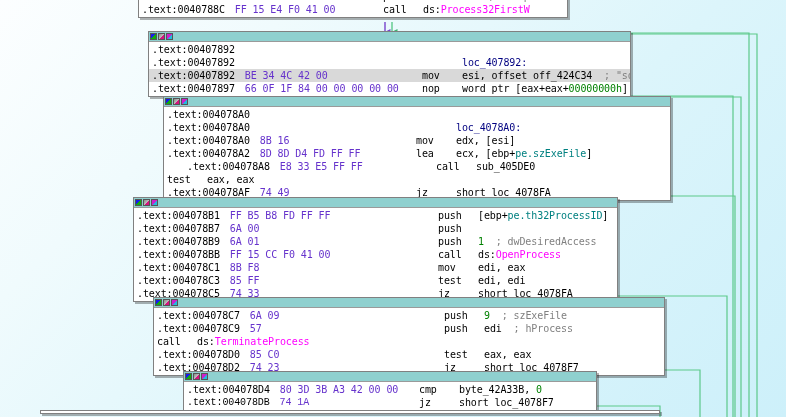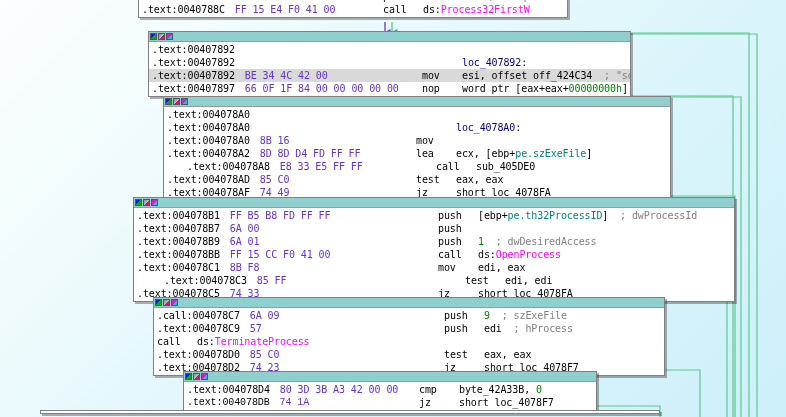--- a/index.html
+++ b/index.html
@@ -152,51 +152,51 @@
     </div>
     <div class="node" style="left: 163px; top: 96px; width: 508px;">
       <div class="node-title">
         <span class="tbtn b1"></span>
         <span class="tbtn b2"></span>
         <span class="tbtn b3"></span>
       </div>
       <div class="rows">
         <div class="row"><span style="flex: 0 0 249px;"><span class="addr">.text:004078A0</span></span><span class="col-m"></span><span class="col-o"></span></div>
         <div class="row"><span style="flex: 0 0 249px;"><span class="addr">.text:004078A0</span></span><span class="col-m"></span><span class="col-o"><span class="lbl">loc_4078A0:</span></span></div>
-        <div class="row"><span style="flex: 0 0 249px;"><span class="addr">.text:004078A0</span><span class="bytes"> 8B 16</span></span><span class="col-m">mov</span></div>
+        <div class="row"><span style="flex: 0 0 249px;"><span class="addr">.text:004078A0</span><span class="bytes"> 8B 16</span></span><span class="col-m">mov</span><span class="col-o"><span class="mcol">edx, [esi]</span></span></div>
         <div class="row"><span style="flex: 0 0 249px;"><span class="addr">.text:004078A2</span><span class="bytes"> 8D 8D D4 FD FF FF</span></span><span class="col-m">lea</span><span class="col-o"><span class="mcol">ecx, [ebp+</span><span class="struc">pe.szExeFile</span><span class="mcol">]</span></span></div>
         <div class="row"><span style="flex: 0 0 249px; margin-left: 20px;"><span class="addr">.text:004078A8</span><span class="bytes"> E8 33 E5 FF FF</span></span><span class="col-m">call</span><span class="col-o"><span class="mcol">sub_405DE0</span></span></div>
-        <div class="row"><span style="flex: 0 0 249px;"><span class="addr">.text:004078AD</span><span class="bytes"> 85 C0</span></span><span class="col-m">test</span><span class="col-o"><span class="mcol">eax, eax</span></span></div>
+        <div class="row"><span class="col-m">test</span><span class="col-o"><span class="mcol">eax, eax</span></span></div>
         <div class="row"><span style="flex: 0 0 249px;"><span class="addr">.text:004078AF</span><span class="bytes"> 74 49</span></span><span class="col-m">jz</span><span class="col-o"><span class="mcol">short loc_4078FA</span></span></div>
       </div>
     </div>
-    <div class="node" style="left: 133px; top: 197px; width: 602px;">
+    <div class="node" style="left: 133px; top: 197px; width: 485px;">
       <div class="node-title">
         <span class="tbtn b1"></span>
         <span class="tbtn b2"></span>
         <span class="tbtn b3"></span>
       </div>
       <div class="rows">
         <div class="row"><span style="flex: 0 0 301px;"><span class="addr">.text:004078B1</span><span class="bytes"> FF B5 B8 FD FF FF</span></span><span class="col-m">push</span><span class="col-o"><span class="mcol">[ebp+</span><span class="struc">pe.th32ProcessID</span><span class="mcol">]</span><span class="cmt">  ; dwProcessId</span></span></div>
         <div class="row"><span style="flex: 0 0 301px;"><span class="addr">.text:004078B7</span><span class="bytes"> 6A 00</span></span><span class="col-m">push</span></div>
         <div class="row"><span style="flex: 0 0 301px;"><span class="addr">.text:004078B9</span><span class="bytes"> 6A 01</span></span><span class="col-m">push</span><span class="col-o"><span class="imm">1</span><span class="cmt">  ; dwDesiredAccess</span></span></div>
         <div class="row"><span style="flex: 0 0 301px;"><span class="addr">.text:004078BB</span><span class="bytes"> FF 15 CC F0 41 00</span></span><span class="col-m">call</span><span class="col-o"><span class="mcol">ds:</span><span class="api">OpenProcess</span></span></div>
         <div class="row"><span style="flex: 0 0 301px;"><span class="addr">.text:004078C1</span><span class="bytes"> 8B F8</span></span><span class="col-m">mov</span><span class="col-o"><span class="mcol">edi, eax</span></span></div>
-        <div class="row"><span style="flex: 0 0 301px; margin-left: 27px;"><span class="addr">.text:004078C3</span><span class="bytes"> 85 FF</span></span><span class="col-m">test</span><span class="col-o"><span class="mcol">edi, edi</span></span></div>
+        <div class="row"><span style="flex: 0 0 301px;"><span class="addr">.text:004078C3</span><span class="bytes"> 85 FF</span></span><span class="col-m">test</span><span class="col-o"><span class="mcol">edi, edi</span></span></div>
         <div class="row"><span style="flex: 0 0 301px;"><span class="addr">.text:004078C5</span><span class="bytes"> 74 33</span></span><span class="col-m">jz</span><span class="col-o"><span class="mcol">short loc_4078FA</span></span></div>
       </div>
     </div>
     <div class="node" style="left: 153px; top: 297px; width: 512px;">
       <div class="node-title">
         <span class="tbtn b1"></span>
         <span class="tbtn b2"></span>
         <span class="tbtn b3"></span>
       </div>
       <div class="rows">
-        <div class="row"><span style="flex: 0 0 287px;"><span class="addr">.call:004078C7</span><span class="bytes"> 6A 09</span></span><span class="col-m">push</span><span class="col-o"><span class="imm">9</span><span class="cmt">  ; szExeFile</span></span></div>
+        <div class="row"><span style="flex: 0 0 287px;"><span class="addr">.text:004078C7</span><span class="bytes"> 6A 09</span></span><span class="col-m">push</span><span class="col-o"><span class="imm">9</span><span class="cmt">  ; szExeFile</span></span></div>
         <div class="row"><span style="flex: 0 0 287px;"><span class="addr">.text:004078C9</span><span class="bytes"> 57</span></span><span class="col-m">push</span><span class="col-o"><span class="mcol">edi</span><span class="cmt">  ; hProcess</span></span></div>
         <div class="row"><span class="col-m">call</span><span class="col-o"><span class="mcol">ds:</span><span class="api">TerminateProcess</span></span></div>
         <div class="row"><span style="flex: 0 0 287px;"><span class="addr">.text:004078D0</span><span class="bytes"> 85 C0</span></span><span class="col-m">test</span><span class="col-o"><span class="mcol">eax, eax</span></span></div>
         <div class="row"><span style="flex: 0 0 287px;"><span class="addr">.text:004078D2</span><span class="bytes"> 74 23</span></span><span class="col-m">jz</span><span class="col-o"><span class="mcol">short loc_4078F7</span></span></div>
       </div>
     </div>
     <div class="node" style="left: 183px; top: 371px; width: 414px;">
       <div class="node-title">
         <span class="tbtn b1"></span>
         <span class="tbtn b2"></span>

